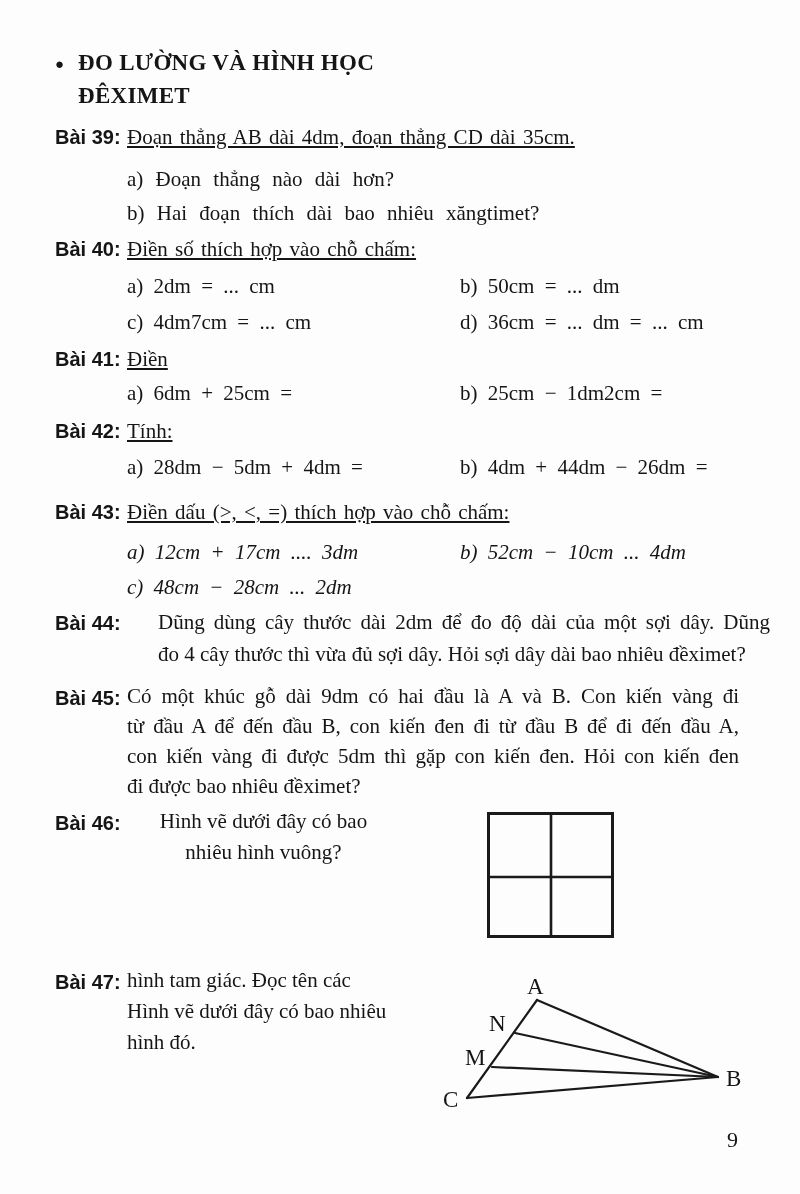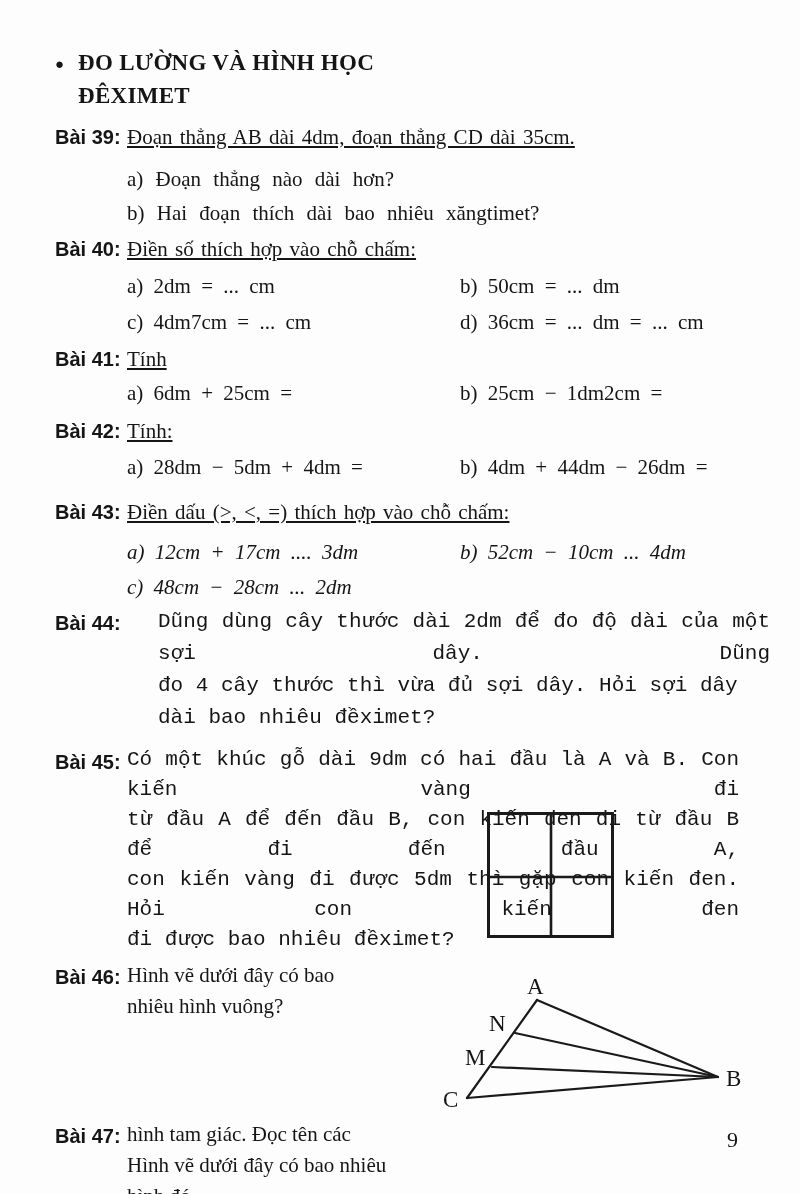--- a/index.html
+++ b/index.html
@@ -35,25 +35,25 @@
   .rows43{margin-top:6px;font-style:italic;}
   .ex40{margin-top:2px;}
   .ex41{margin-top:2px;}
   .ex42{margin-top:3px;}
   .ex43{margin-top:10px;}
   .ex44{margin-top:1px;gap:31px;}
   .ex45{margin-top:11px;}
   .ex46{margin-top:5px;min-height:159px;}
   .ex47{margin-top:0;}
   
-  .para{width:612px;font-family:Liberation Mono, monospace;}
+  .para{width:612px;}
   .para .jl{line-height:32px;text-align:justify;text-align-last:justify;}
   .para .jl-last{line-height:32px;text-align:left;}
   .para45 .jl,.para45 .jl-last{line-height:30px;}
-  .para46{width:273px;}
+  .para46{width:273px;text-align:center;}
   .para46 .jl,.para46 .jl-last{line-height:31px;}
   .para47{width:302px;}
   .para47 .jl,.para47 .jl-last{line-height:31px;}
   
   .fig{position:absolute;}
   .fig-square{left:487px;top:812px;}
   .fig-triangle{left:425px;top:950px;}
   .fig svg{display:block;}
   .fig text{font-family:"Liberation Serif",serif;font-size:23px;fill:#151515;}
   
@@ -94,21 +94,21 @@
         <div>c) 4dm7cm = ... cm</div>
         <div>d) 36cm = ... dm = ... cm</div>
       </div>
     </div>
   </div>
 </div>
 
 <div class="ex ex41">
   <div class="ex-label">Bài 41:</div>
   <div>
-    <div class="ex-head">Tính</div>
+    <div class="ex-head">Điền</div>
     <div class="rows41">
       <div class="row2">
         <div>a) 6dm + 25cm =</div>
         <div>b) 25cm − 1dm2cm =</div>
       </div>
     </div>
   </div>
 </div>
 
 <div class="ex ex42">

